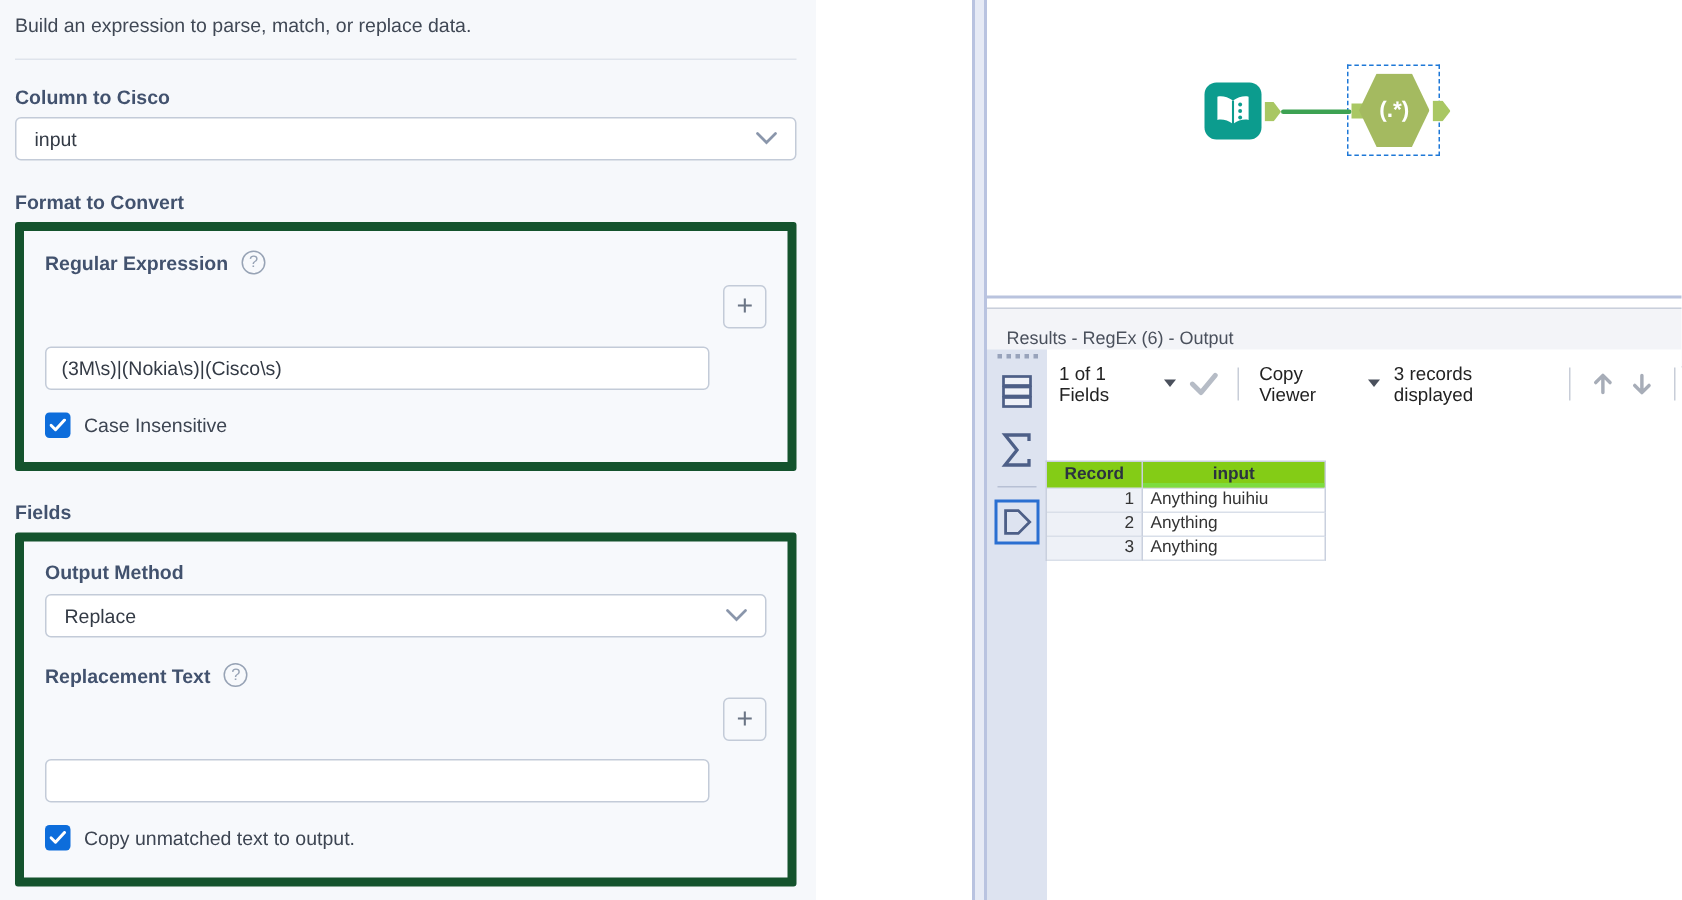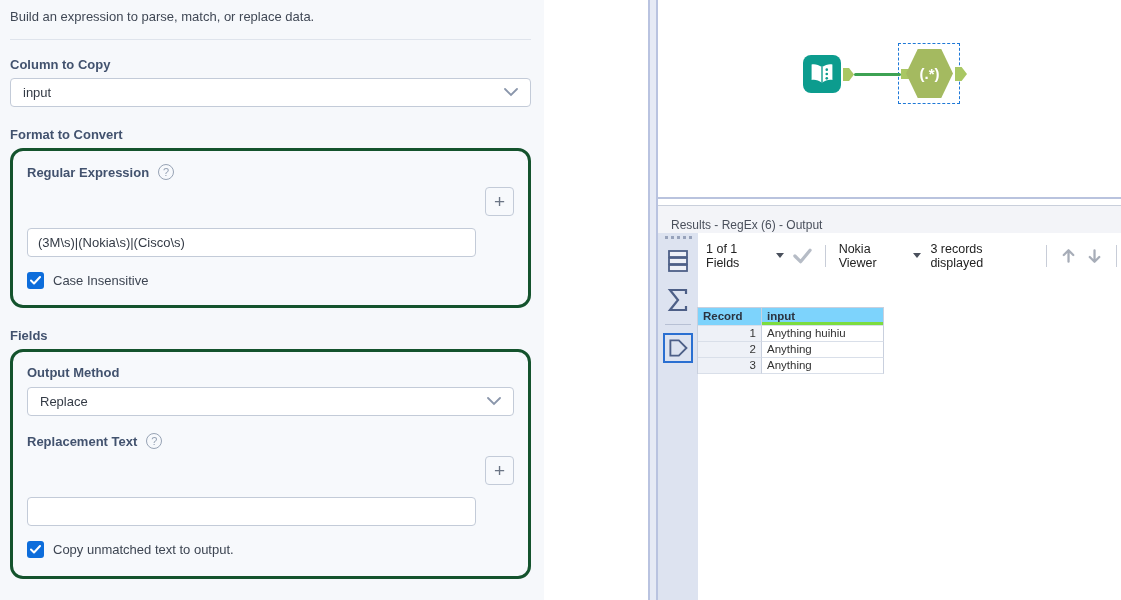--- a/index.html
+++ b/index.html
@@ -11,21 +11,21 @@
     background:#f6f8fb; padding:0 13px 0 10px; }
   .config-desc { font-size:13px; color:#404855; padding-top:9px; }
   .config-divider { border:none; border-top:1px solid #dfe4ec; margin-top:15px; }
   .field-label { font-size:13px; font-weight:bold; color:#42526e; margin-top:17px; margin-bottom:6px; display:flex; align-items:center; gap:8px; }
   .section-label { font-size:13px; font-weight:bold; color:#42526e; margin-top:20px; margin-bottom:6px; }
   .select-box { height:29px; background:#fff; border:1px solid #c3cbd8; border-radius:4px;
     display:flex; align-items:center; justify-content:space-between; padding:0 12px; cursor:pointer; }
   .select-box .value { font-size:13px; color:#333a45; }
   .chev { width:14px; height:9px; }
   .chev polyline { fill:none; stroke:#8painted; }
-  .group-box { border:3px solid #14532d; border-radius:13px; background:#f7f9fc; padding:13px 14px 16px 14px; margin-top:2px; }
+  .group-box { border:6px solid #14532d; border-radius:2px; background:#f7f9fc; padding:13px 14px 16px 14px; margin-top:2px; }
   .inner-label { font-size:13px; font-weight:bold; color:#42526e; display:flex; align-items:center; gap:9px; margin-bottom:7px; }
   .help { width:16px; height:16px; border:1px solid #97a3b5; border-radius:50%; color:#97a3b5;
     font-size:11px; display:flex; align-items:center; justify-content:center; font-weight:normal; }
   .input-row { display:flex; gap:9px; align-items:stretch; }
   .text-input { flex:1; height:29px; background:#fff; border:1px solid #c3cbd8; border-radius:4px;
     font-size:13px; color:#333a45; padding:0 10px; font-family:"Liberation Sans",sans-serif; outline:none;margin-top:41px; }
   .plus-btn { width:29px; height:29px; background:#f7f9fc; border:1px solid #c3cbd8; border-radius:4px;
     font-size:19px; color:#6b7585; display:flex; align-items:center; justify-content:center; cursor:pointer; }
   .check-row { display:flex; align-items:center; gap:9px; margin-top:15px; }
   .checkbox { width:17px; height:17px; background:#0d6ddb; border-radius:3px;
@@ -67,36 +67,36 @@
     display:flex; align-items:center; justify-content:center; cursor:pointer; }
   .toolbar { position:absolute; left:40px; top:0; right:0; height:45px; background:#fff;
     display:flex; align-items:center; gap:9px; padding-left:8px; font-size:12.5px; color:#222; }
   .dd-tri { width:0; height:0; border-left:4px solid transparent; border-right:4px solid transparent;
     border-top:5px solid #4a505c; margin-left:2px; }
   .tb-sep { width:1px; height:22px; background:#c8cdd8; margin:0 4px; }
   .tb-item { display:flex; align-items:center; gap:4px; cursor:pointer; }
   .grid-table { position:absolute; left:39px; top:74px; border-top:1px solid #c9d0de; border-left:1px solid #c9d0de; }
   .tr { display:flex; }
   .th,.td { border-right:1px solid #c9d0de; border-bottom:1px solid #d9dfe9; font-size:11.5px; overflow:hidden; white-space:nowrap; }
-  .th { background:#7dd3fc; font-weight:bold; color:#2b3340; height:18px; line-height:16px; padding:0 5px; position:relative; }
+  .th { background:#84cc16; font-weight:bold; color:#2b3340; height:18px; line-height:16px; padding:0 5px; position:relative;text-align:center; }
   .th.input-col .green-underline { position:absolute; left:0; right:0; bottom:0; height:3px; background:#7ddc3f; }
   .td { height:16px; line-height:15px; color:#333; }
   .col-record { width:64px; }
   .col-input { width:122px; }
   .td.col-record { background:#eef1f7; text-align:right; padding-right:5px; }
   .td.col-input { background:#fff; padding-left:5px; }
 </style>
 </head>
 <body>
 
 <div class="config-panel">
   <div class="config-desc">Build an expression to parse, match, or replace data.</div>
   <hr class="config-divider">
 
-  <div class="field-label">Column to Copy</div>
+  <div class="field-label">Column to Cisco</div>
   <div class="select-box">
     <span class="value">input</span>
     <svg class="chev" viewBox="0 0 14 9">
         <polyline points="1,1 7,7 13,1" fill="none" stroke="#8a96ab" stroke-width="1.8" stroke-linecap="round"></polyline>
       </svg>
   </div>
 
   <div class="section-label">Format to Convert</div>
   <div class="group-box">
     <div class="inner-label">
@@ -200,21 +200,21 @@
     <div class="toolbar">
       <div class="tb-item">
         <span>1 of 1 Fields</span>
         <span class="dd-tri"></span>
       </div>
       <svg width="20" height="16" viewBox="0 0 20 16">
         <polyline points="2,8 8,14 18,2" fill="none" stroke="#b6bcc6" stroke-width="3.4" stroke-linecap="round" stroke-linejoin="round"></polyline>
       </svg>
       <div class="tb-sep"></div>
       <div class="tb-item">
-        <span>Nokia Viewer</span>
+        <span>Copy Viewer</span>
         <span class="dd-tri"></span>
       </div>
       <span>3 records displayed</span>
       <div class="tb-sep"></div>
       <svg width="18" height="18" viewBox="0 0 18 18">
         <path d="M9 15 V4 M4 8 L9 3 L14 8" fill="none" stroke="#a7adb8" stroke-width="2.4" stroke-linecap="round" stroke-linejoin="round"></path>
       </svg>
       <svg width="18" height="18" viewBox="0 0 18 18">
         <path d="M9 3 V14 M4 10 L9 15 L14 10" fill="none" stroke="#a7adb8" stroke-width="2.4" stroke-linecap="round" stroke-linejoin="round"></path>
       </svg>

